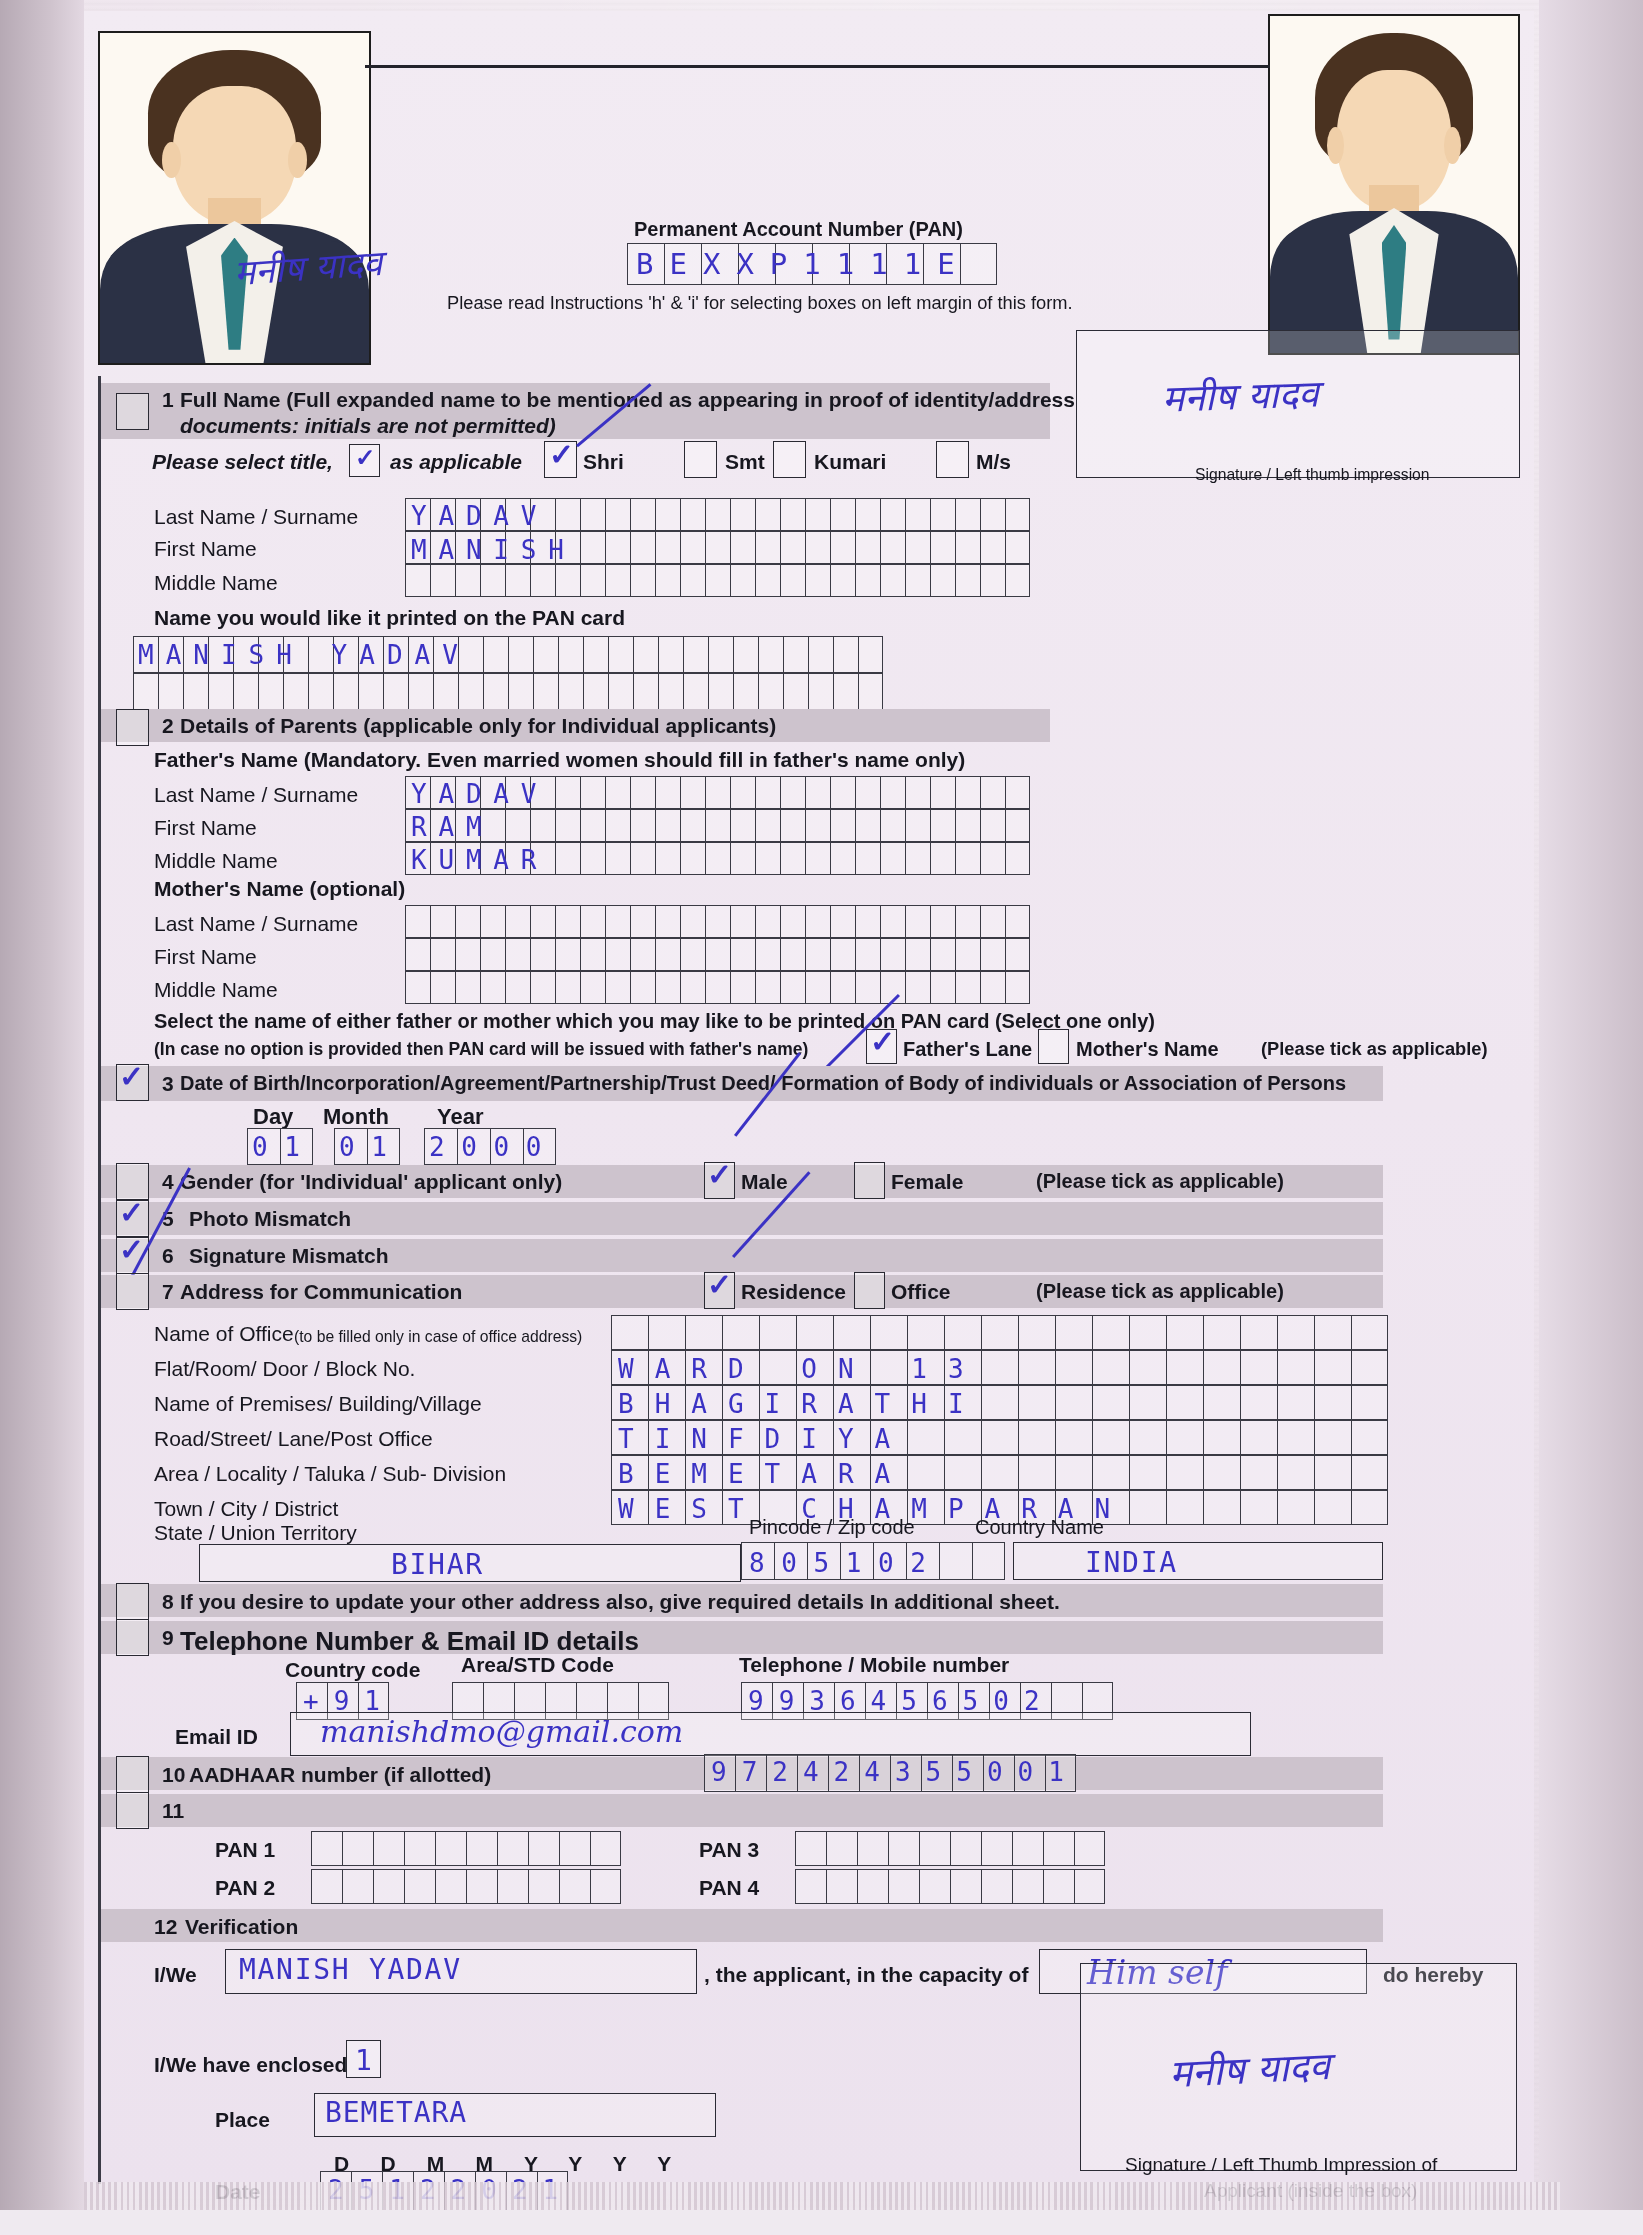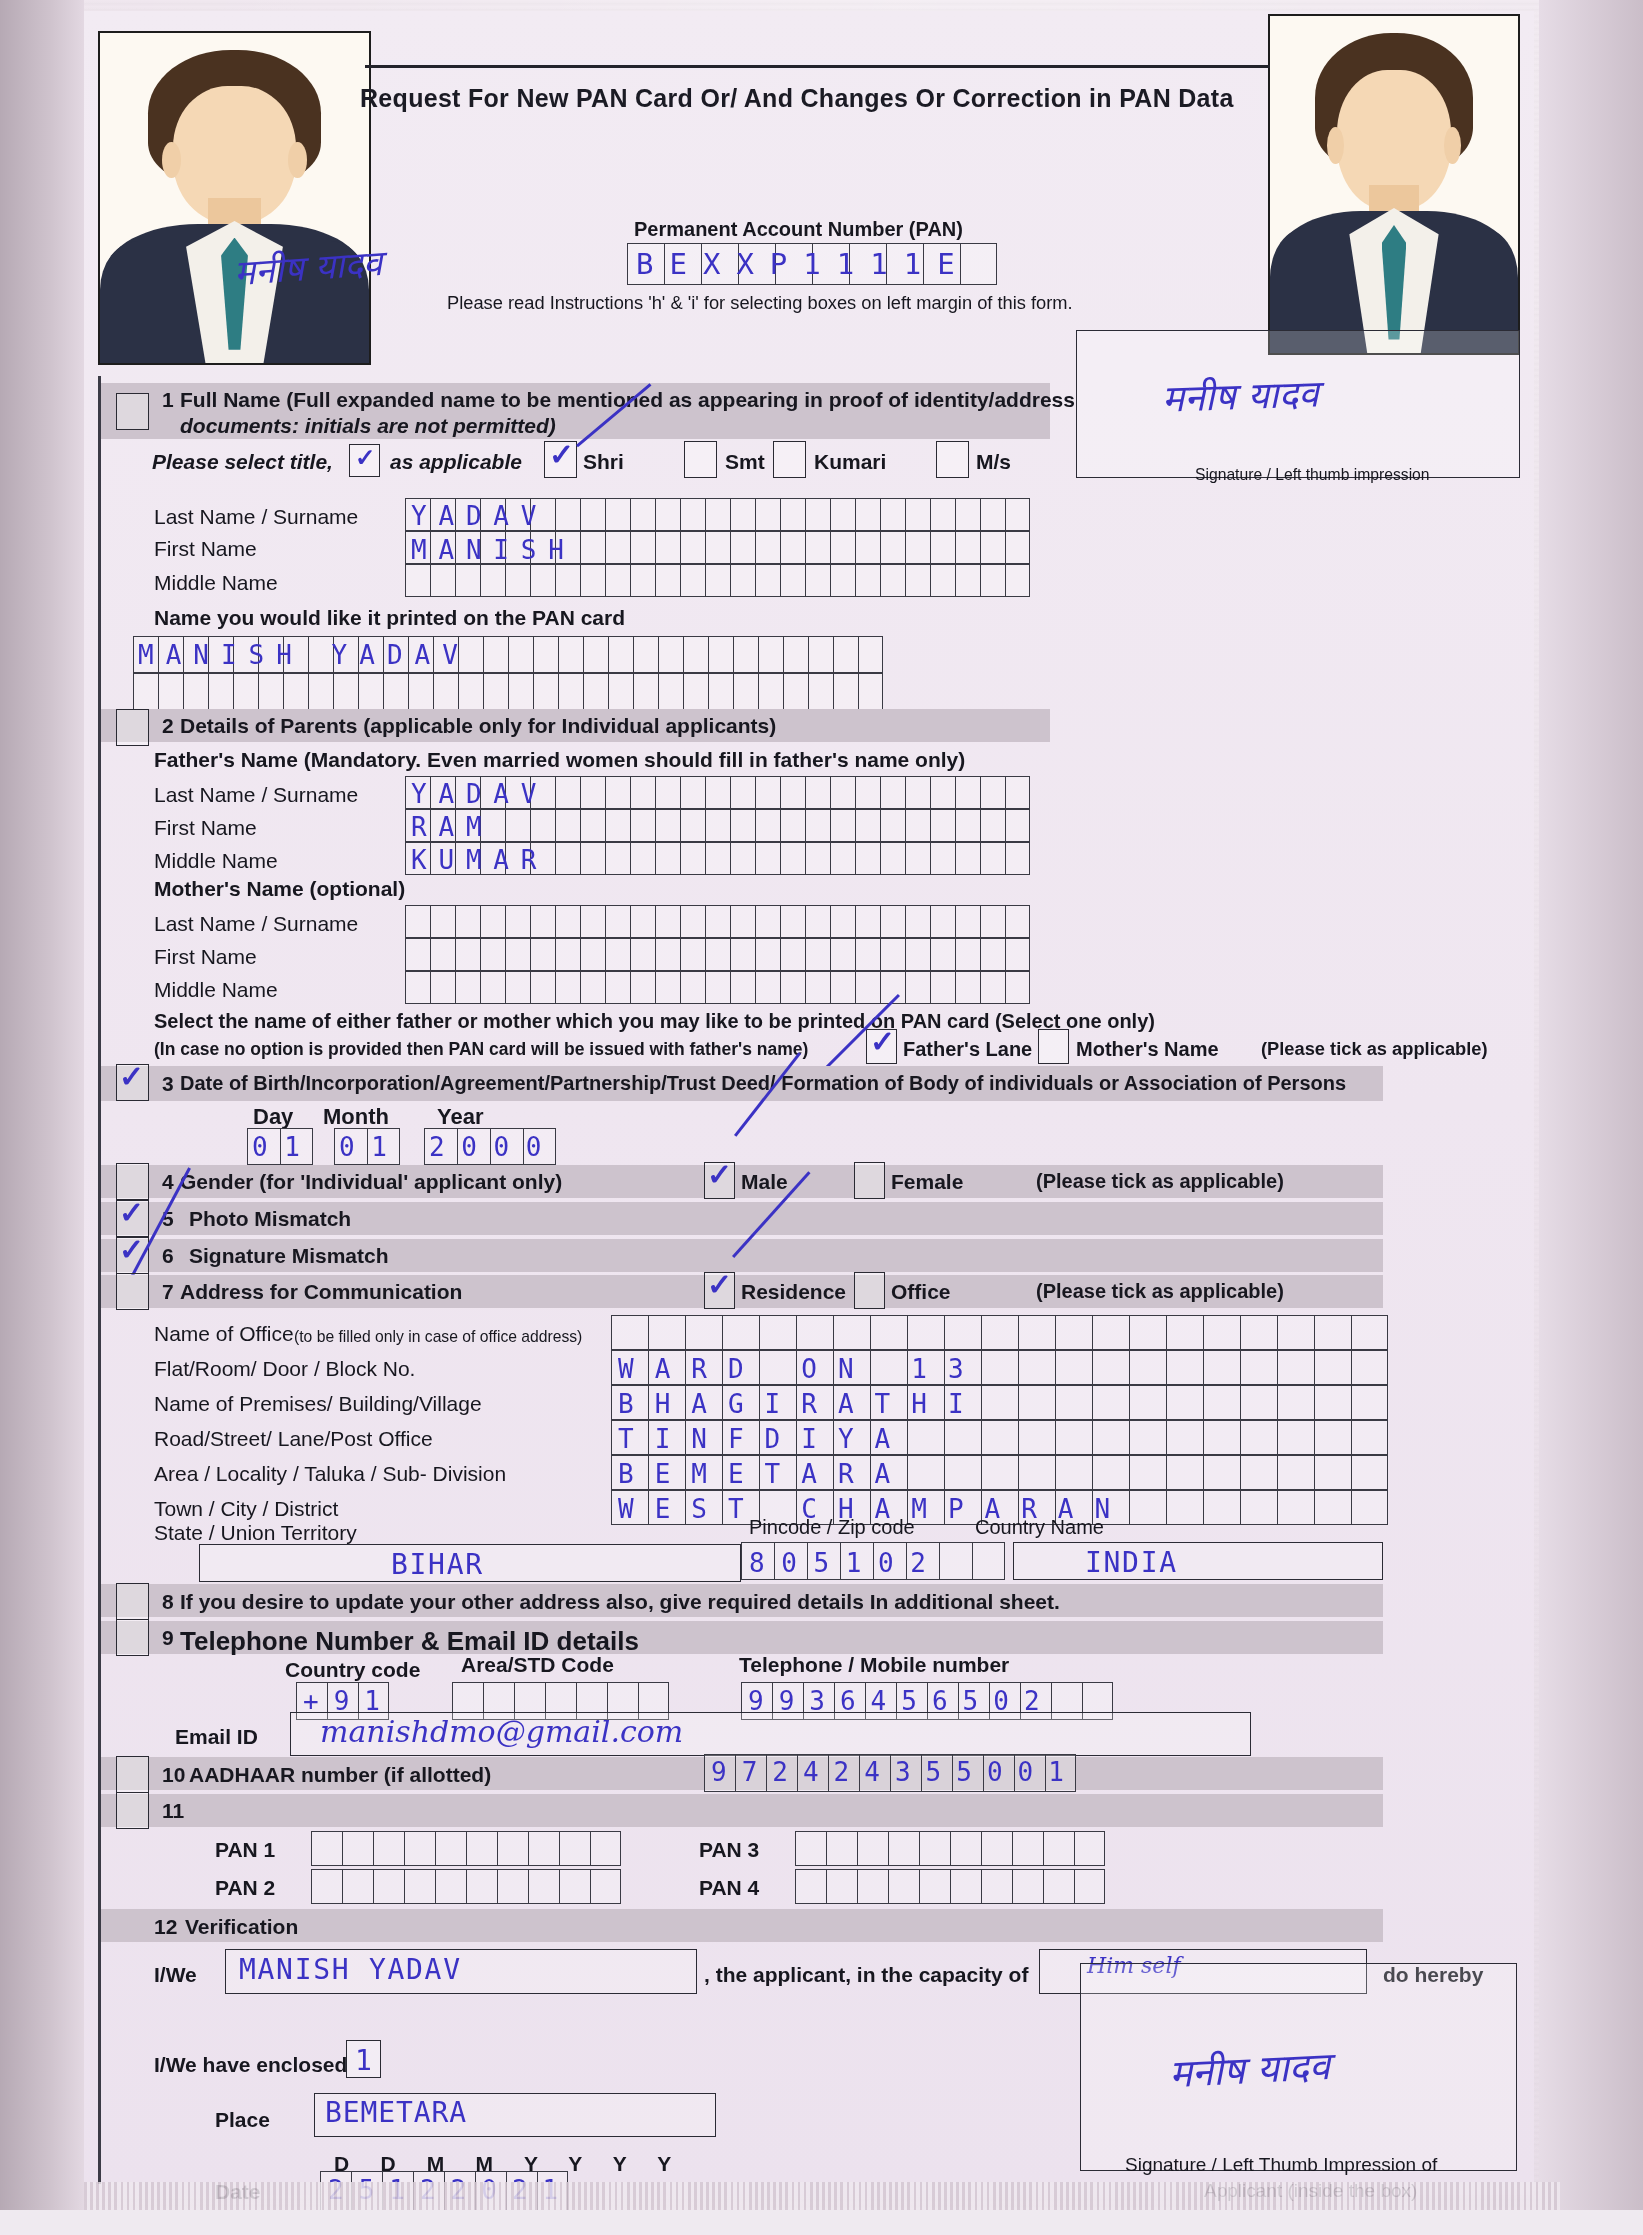--- a/index.html
+++ b/index.html
@@ -116,21 +116,20 @@
     <div class="body"></div>
       <div class="shoulderL"></div>
       <div class="shoulderR"></div>
     <div class="shirt"></div>
       <div class="tie"></div>
   </div>
 
   <div class="hw-sig" style="left:234px;top:243px;font-size:35px;transform:rotate(-4deg);">मनीष यादव</div>
 
   <div class="hdr-line" style="left:365px;top:65px;width:905px;"></div>
-  <div class="title" style="left:360px;top:84px;width:926px;font-size:25px;letter-spacing:0.3px;">Request For New PAN Card Or/ And Changes Or Correction in PAN Data</div>
 
   <div class="lbl b" style="left:634px;top:218px;font-size:20px;">Permanent Account Number (PAN)</div>
 
   <div class="boxes" style="left:627px;top:243px;height:42px;">
     <i style="width:37px;height:42px;"></i>
       <i style="width:37px;height:42px;"></i>
     <i style="width:37px;height:42px;"></i>
       <i style="width:37px;height:42px;"></i>
     <i style="width:37px;height:42px;"></i>
       <i style="width:37px;height:42px;"></i>
@@ -878,21 +877,21 @@
 
   <div class="bar" style="left:101px;top:1909px;width:1282px;height:33px;"></div>
   <div class="lbl b" style="left:154px;top:1915px;font-size:21px;">12</div>
   <div class="lbl b" style="left:185px;top:1915px;font-size:21px;">Verification</div>
 
   <div class="lbl b" style="left:154px;top:1963px;font-size:21px;">I/We</div>
   <div class="frame" style="left:225px;top:1949px;width:472px;height:45px;"></div>
   <div class="hw-mono" style="left:239px;top:1953px;font-size:28px;letter-spacing:1.7px;">MANISH YADAV</div>
   <div class="lbl b" style="left:704px;top:1963px;font-size:21px;">, the applicant, in the capacity of</div>
   <div class="frame" style="left:1039px;top:1949px;width:328px;height:45px;"></div>
-  <div class="hw-sig" style="left:1087px;top:1953px;font-size:22px;">Him self</div>
+  <div class="hw-sig" style="left:1087px;top:1953px;font-size:33px;">Him self</div>
   <div class="lbl b" style="left:1383px;top:1963px;font-size:21px;">do  hereby</div>
 
   <div class="lbl b" style="left:154px;top:2053px;font-size:21px;">I/We have enclosed</div>
   <div class="chk" style="left:346px;top:2040px;width:35px;height:38px;"></div>
   <div class="hw-mono" style="left:355px;top:2044px;font-size:28px;">1</div>
 
   <div class="lbl b" style="left:215px;top:2108px;font-size:21px;">Place</div>
   <div class="frame" style="left:314px;top:2093px;width:402px;height:44px;"></div>
   <div class="hw-mono" style="left:325px;top:2096px;font-size:28px;letter-spacing:0.9px;">BEMETARA</div>
 

